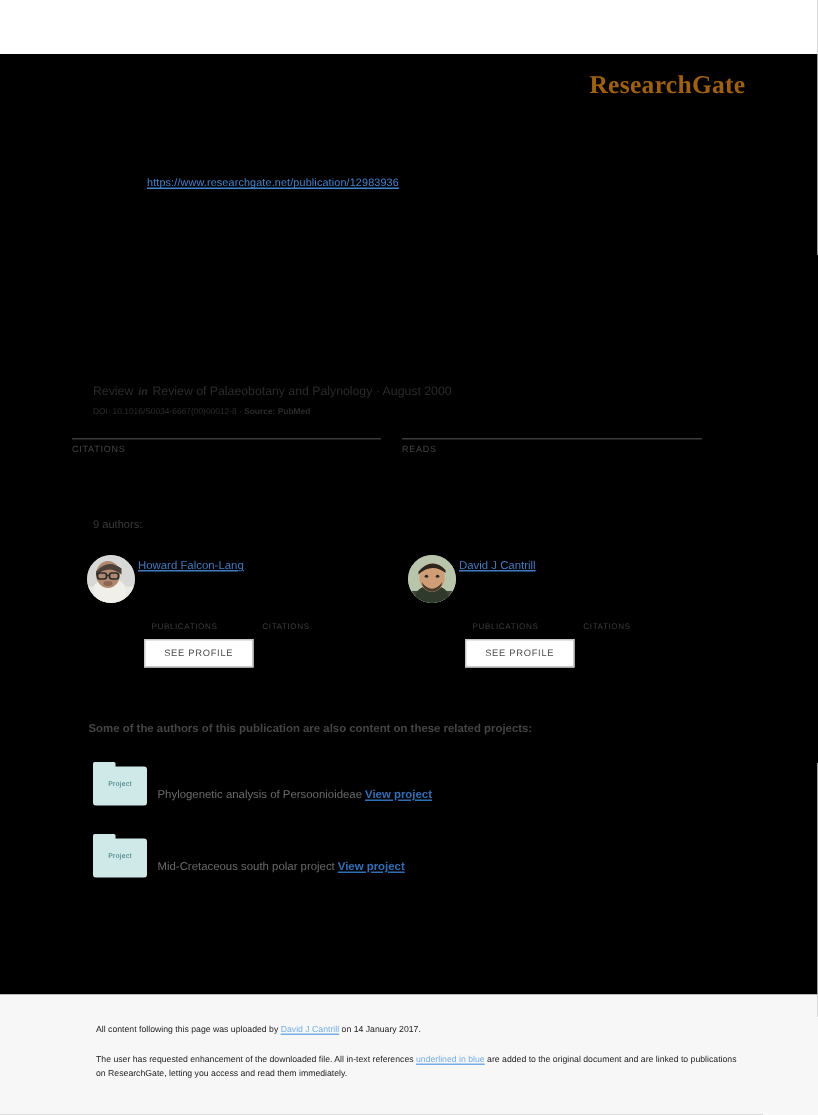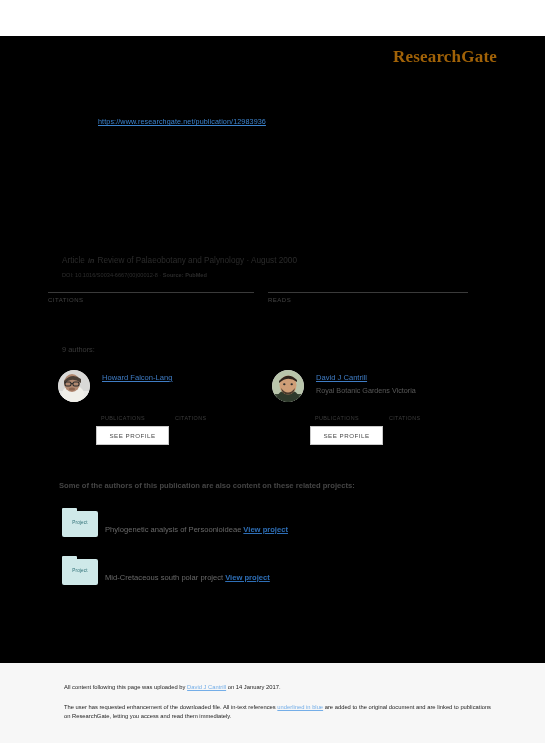--- a/index.html
+++ b/index.html
@@ -139,21 +139,21 @@
   .avatar {
     position: absolute;
     left: 0; top: 4px;
     width: 32px; height: 32px;
     border-radius: 50%;
     overflow: hidden;
     background: #cfcfcf;
   }
   .avatar svg { display: block; width: 32px; height: 32px; }
 
-  .author-body { margin-left: 44px; }
+  .author-body { margin-left: 34px; }
 
   .author-name {
     font-size: 7.6px;
     color: #3f7cc4;
     line-height: 11px;
     white-space: nowrap;
   }
   .author-affil {
     font-size: 7.2px;
     color: #5a5a5a;
@@ -298,21 +298,21 @@
 
   <div class="dark-region"></div>
 
   <div class="rg-logo">ResearchGate</div>
 
   <a class="pub-url" href="#">https://www.researchgate.net/publication/12983936</a>
 
   <div class="hidden-title"></div>
 
   <div class="article-line">
-    <span class="lbl">Article</span>
+    <span class="lbl">Review</span>
     <span class="ital">in</span>
     <span class="journal">Review of Palaeobotany and Palynology</span>
     <span>·</span>
     <span>August 2000</span>
   </div>
 
   <div class="doi-line">
     <span>DOI: 10.1016/S0034-6667(00)00012-8 · </span><span class="src">Source: PubMed</span>
   </div>
 
@@ -384,21 +384,20 @@
           <ellipse cx="16" cy="15" rx="8.5" ry="9.5" fill="#cf9e77"></ellipse>
           <path d="M7 11 Q16 1 25 10 L25 12 Q16 5 7 13 Z" fill="#2e241c"></path>
           <path d="M9 18 Q16 27 23 18 Q22 24 16 24.5 Q10 24 9 18 Z" fill="#4a3a2c"></path>
           <ellipse cx="12.3" cy="14.2" rx="1.2" ry="1" fill="#2b2b2b"></ellipse>
           <ellipse cx="19.7" cy="14.2" rx="1.2" ry="1" fill="#2b2b2b"></ellipse>
         </g>
       </svg>
     </div>
     <div class="author-body">
       <a class="author-name" href="#">David J Cantrill</a>
-      <div class="author-affil">Royal Botanic Gardens Victoria</div>
     </div>
   </div>
 
   <div class="author-stats s1">
     <span class="col pubs">
       <span class="num"></span>
       <span>PUBLICATIONS</span>
     </span>
     <span class="col">
       <span class="num"></span>

